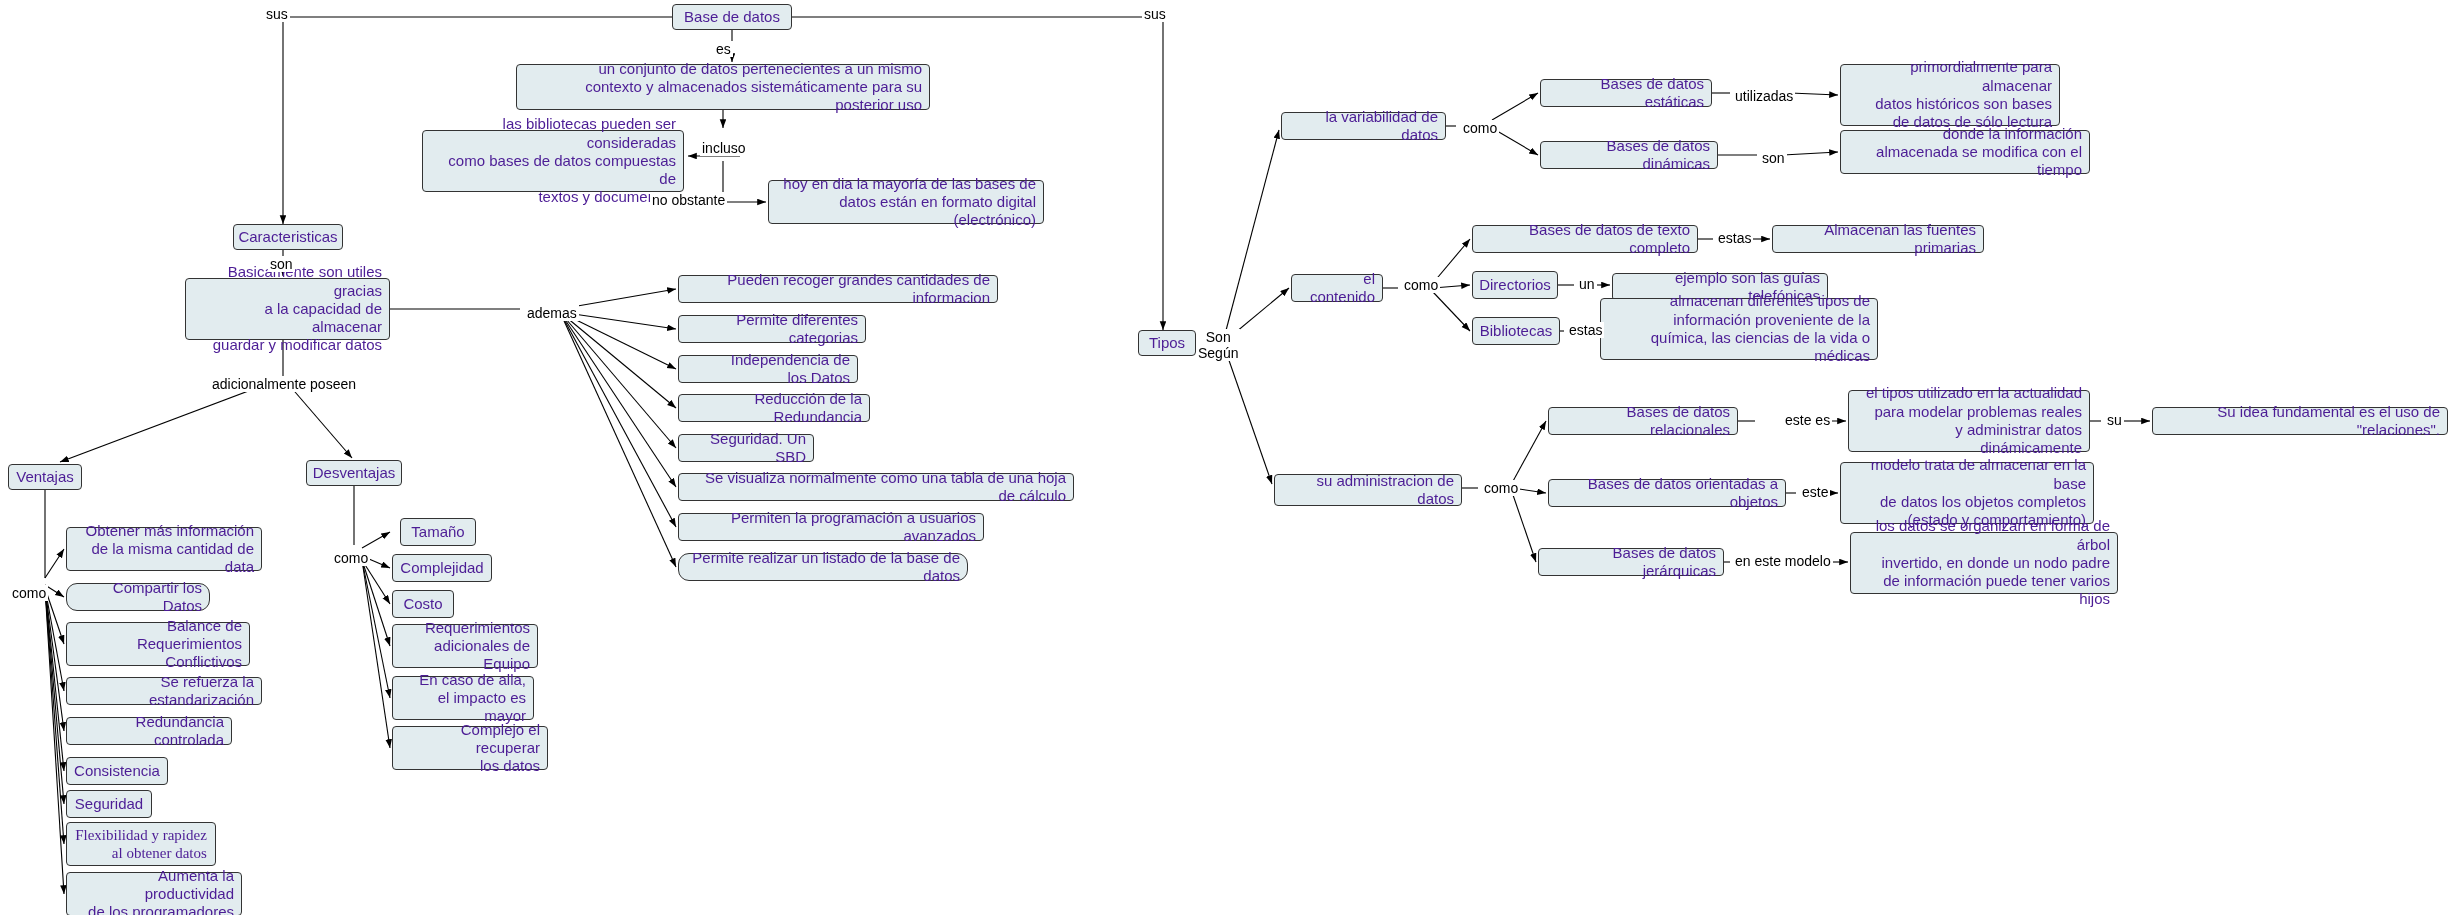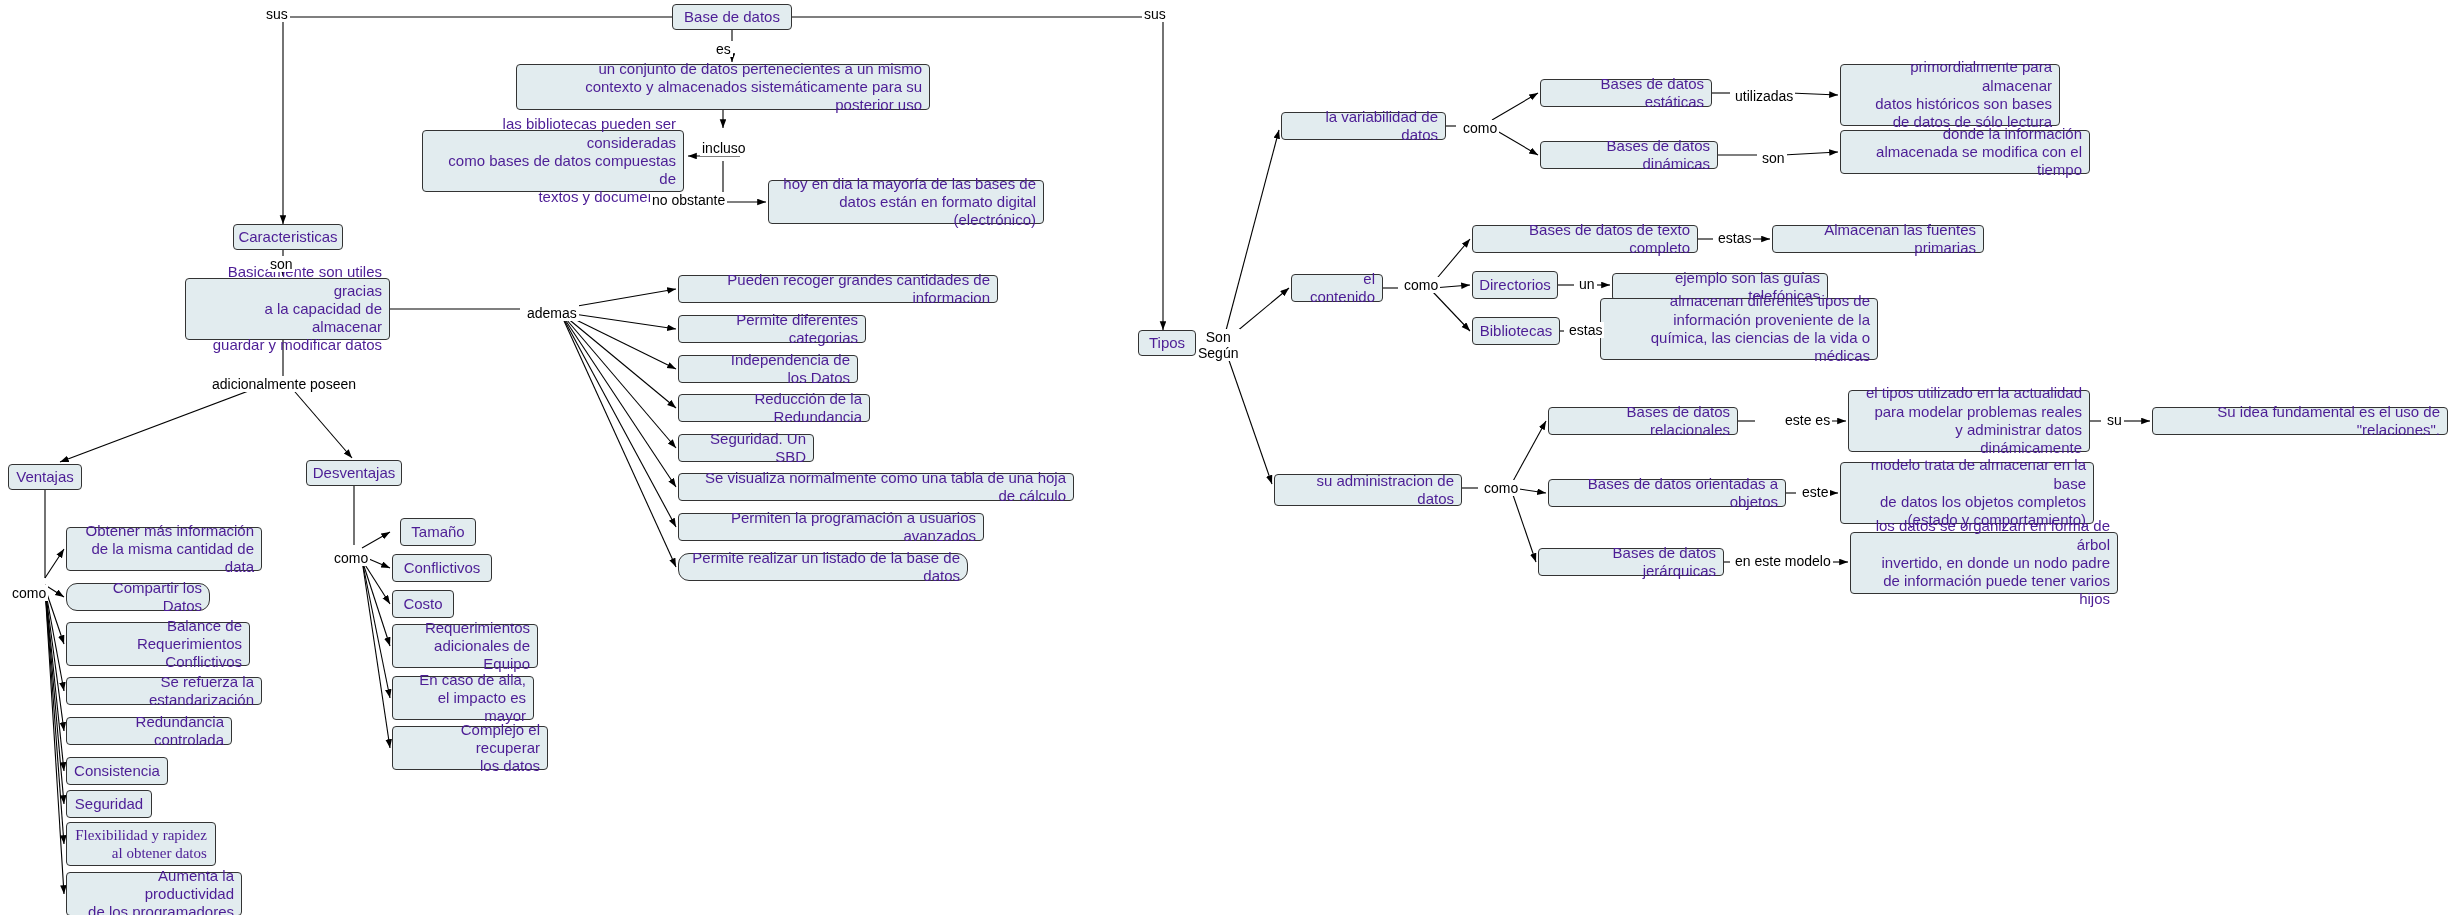--- a/index.html
+++ b/index.html
@@ -177,21 +177,21 @@
 Requerimientos Conflictivos</div>
       <div class="node" style="left: 66px; top: 677px; width: 196px; height: 28px;">Se refuerza la estandarización</div>
       <div class="node" style="left: 66px; top: 717px; width: 166px; height: 28px;">Redundancia controlada</div>
       <div class="node" style="left: 66px; top: 757px; width: 102px; height: 28px;">Consistencia</div>
       <div class="node" style="left: 66px; top: 790px; width: 86px; height: 28px;">Seguridad</div>
       <div class="node" style="left: 66px; top: 822px; width: 150px; height: 44px; font-family: Liberation Serif, serif;">Flexibilidad y rapidez
 al obtener datos</div>
       <div class="node" style="left: 66px; top: 872px; width: 176px; height: 44px;">Aumenta la productividad
 de los programadores</div>
       <div class="node" style="left: 400px; top: 518px; width: 76px; height: 28px;">Tamaño</div>
-      <div class="node" style="left: 392px; top: 554px; width: 100px; height: 28px;">Conflictivos</div>
+      <div class="node" style="left: 392px; top: 554px; width: 100px; height: 28px;">Complejidad</div>
       <div class="node" style="left: 392px; top: 590px; width: 62px; height: 28px;">Costo</div>
       <div class="node" style="left: 392px; top: 624px; width: 146px; height: 44px;">Requerimientos
 adicionales de Equipo</div>
       <div class="node" style="left: 392px; top: 676px; width: 142px; height: 44px;">En caso de alla,
 el impacto es mayor</div>
       <div class="node" style="left: 392px; top: 726px; width: 156px; height: 44px;">Complejo el recuperar
 los datos</div>
       <div class="node" style="left: 1138px; top: 330px; width: 58px; height: 26px;">Tipos</div>
       <div class="node" style="left: 1281px; top: 112px; width: 165px; height: 28px;">la variabilidad de datos</div>
       <div class="node" style="left: 1540px; top: 79px; width: 172px; height: 28px;">Bases de datos estáticas</div>

